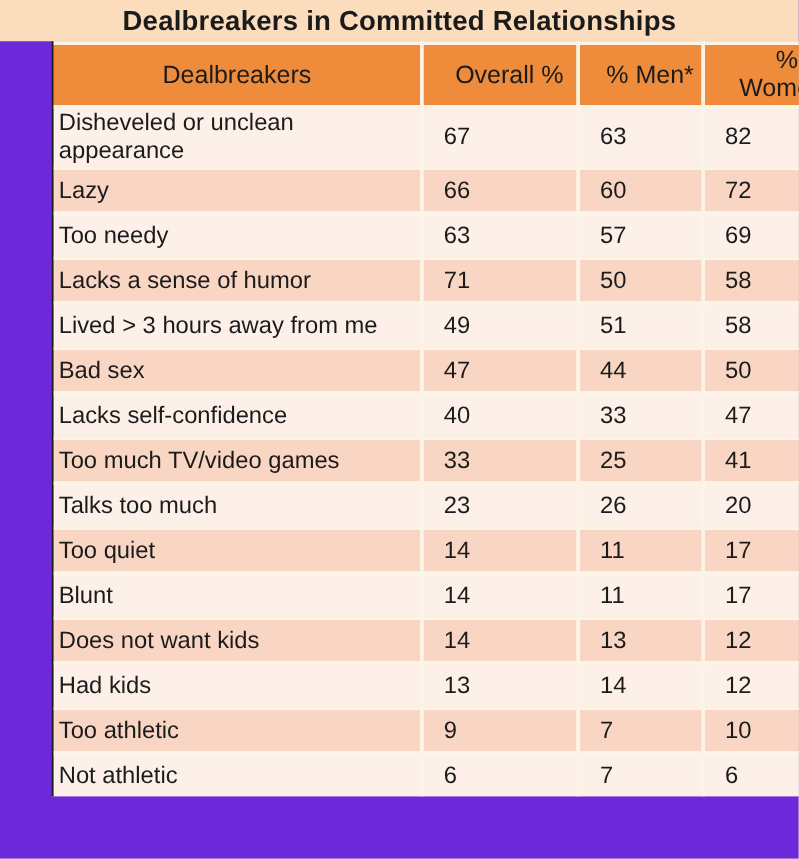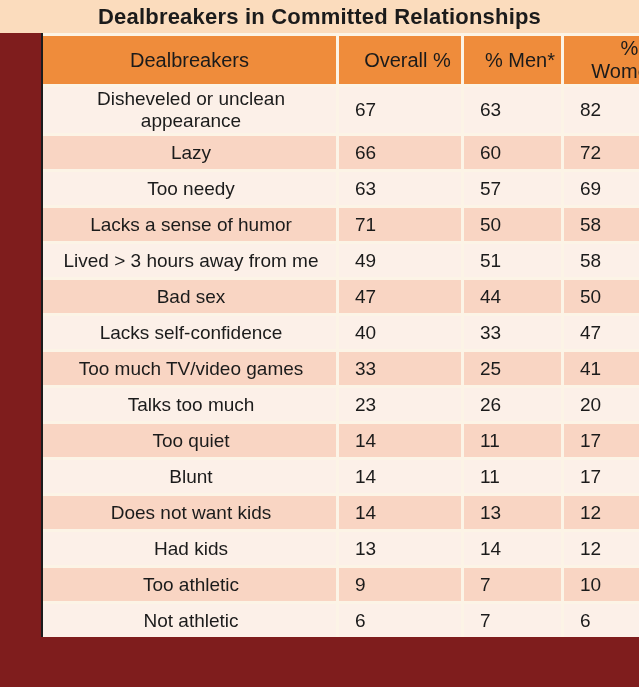--- a/index.html
+++ b/index.html
@@ -6,21 +6,21 @@
   body {
     width: 639px; height: 687px;
     background: #FBDCBD;
     font-family: "Liberation Sans", sans-serif;
     color: #1B1B1B;
     overflow: hidden;
   }
   .slide {
     width: 639px; height: 687px;
     display: flex; flex-direction: column;
-    background: #7f1d1d;
+    background: #6d28d9;
   }
   .title-bar {
     height: 33px;
     display: flex; align-items: center; justify-content: center;
     font-size: 22px; font-weight: bold;
     letter-spacing: 0.2px;
     background: #FBDCBD;
   }
   .table-wrap {
     border-left: 2px solid #1C1C1C;
@@ -46,21 +46,21 @@
     text-align: center;
     border-top: 3px solid #FCF4E6;
   }
   .data-table td {
     height: 31px;
     border-top: 3px solid #FCF4E6;
     vertical-align: middle;
   }
   .data-table th + th,
   .data-table td + td { border-left: 3px solid #FCF4E6; padding-left: 16px; }
-  .data-table td.label { text-align: center; padding-left: 4px; }
+  .data-table td.label { text-align: left; padding-left: 4px; }
   .data-table td.num   { text-align: left; }
   tr.row-light td { background: #FCF0E8; }
   tr.row-dark  td { background: #F9D5C3; }
 </style>
 </head>
 <body>
 
 <div class="slide">
 
   <div class="title-bar">Dealbreakers in Committed Relationships</div>

